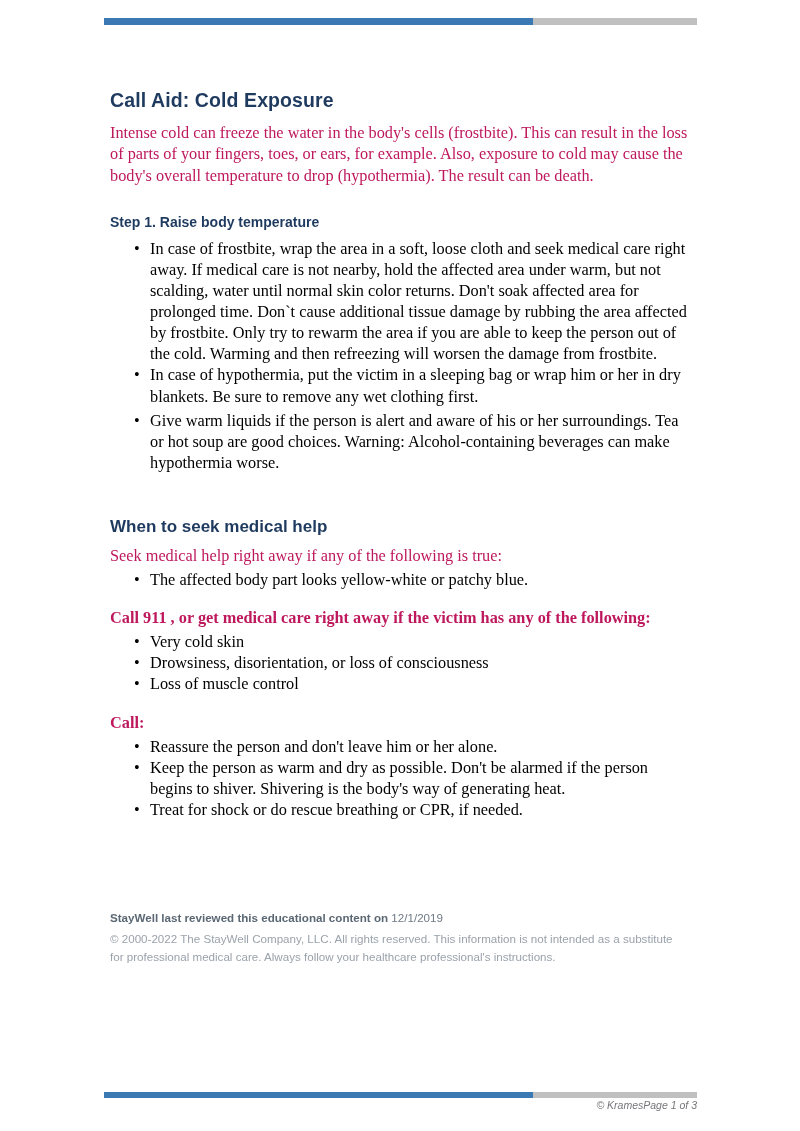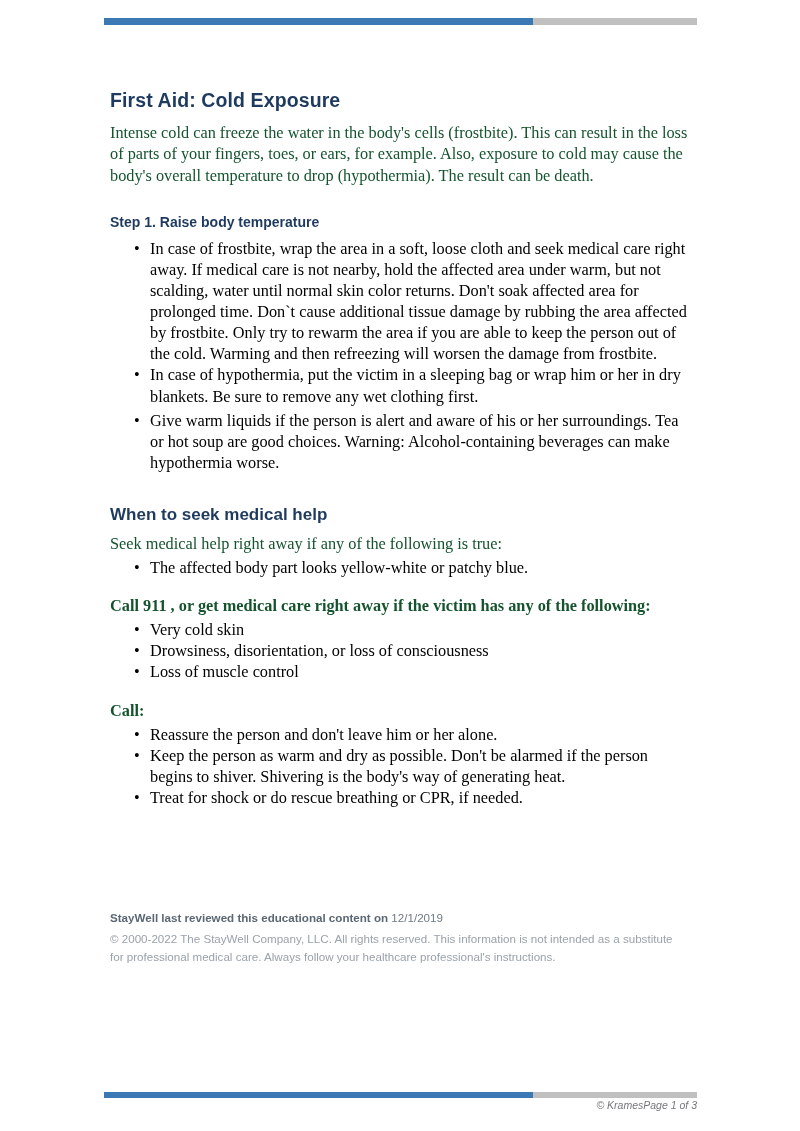--- a/index.html
+++ b/index.html
@@ -64,29 +64,29 @@
   h2.section-head {
     font-family: "Liberation Sans", "DejaVu Sans", sans-serif;
     font-size: 14px;
     font-weight: bold;
     color: #1e3a5f;
     margin: 27px 0 7px 0;
     line-height: 1.3;
   }
   h2.section-head.large {
     font-size: 17px;
-    margin-top: 31px;
+    margin-top: 43px;
   }
 
   p.body-text {
     font-size: 16.3px;
     line-height: 1.295;
     margin: 0 0 2px 0;
     text-align: left;
-    color: #14532d;
+    color: #be185d;
   }
   p.body-text.spaced {
     margin-top: 17px;
     font-weight: bold;
   }
 
   ul.bullets {
     margin: 3px 0 0 0;
     padding: 0 0 0 40px;
     list-style: none;
@@ -163,21 +163,21 @@
 
 <div class="page">
 
   <div class="top-rule">
     <div class="rule-blue" style="width:429px;"></div>
     <div class="rule-grey"></div>
   </div>
 
   <div class="content">
 
-    <h1 class="doc-title">First Aid: Cold Exposure</h1>
+    <h1 class="doc-title">Call Aid: Cold Exposure</h1>
 
     <p class="body-text">Intense cold can freeze the water in the body's cells (frostbite). This can result in the loss of parts of your fingers, toes, or ears, for example. Also, exposure to cold may cause the body's overall temperature to drop (hypothermia). The result can be death.</p>
 
     <h2 class="section-head">Step 1. Raise body temperature</h2>
     <ul class="bullets">
       <li>In case of frostbite, wrap the area in a soft, loose cloth and seek medical care right away. If medical care is not nearby, hold the affected area under warm, but not scalding, water until normal skin color returns. Don't soak affected area for prolonged time. Don`t cause additional tissue damage by rubbing the area affected by frostbite. Only try to rewarm the area if you are able to keep the person out of the cold. Warming and then refreezing will worsen the damage from frostbite.</li>
       <li>In case of hypothermia, put the victim in a sleeping bag or wrap him or her in dry blankets. Be sure to remove any wet clothing first.</li>
     </ul>
 
     <ul class="bullets">

